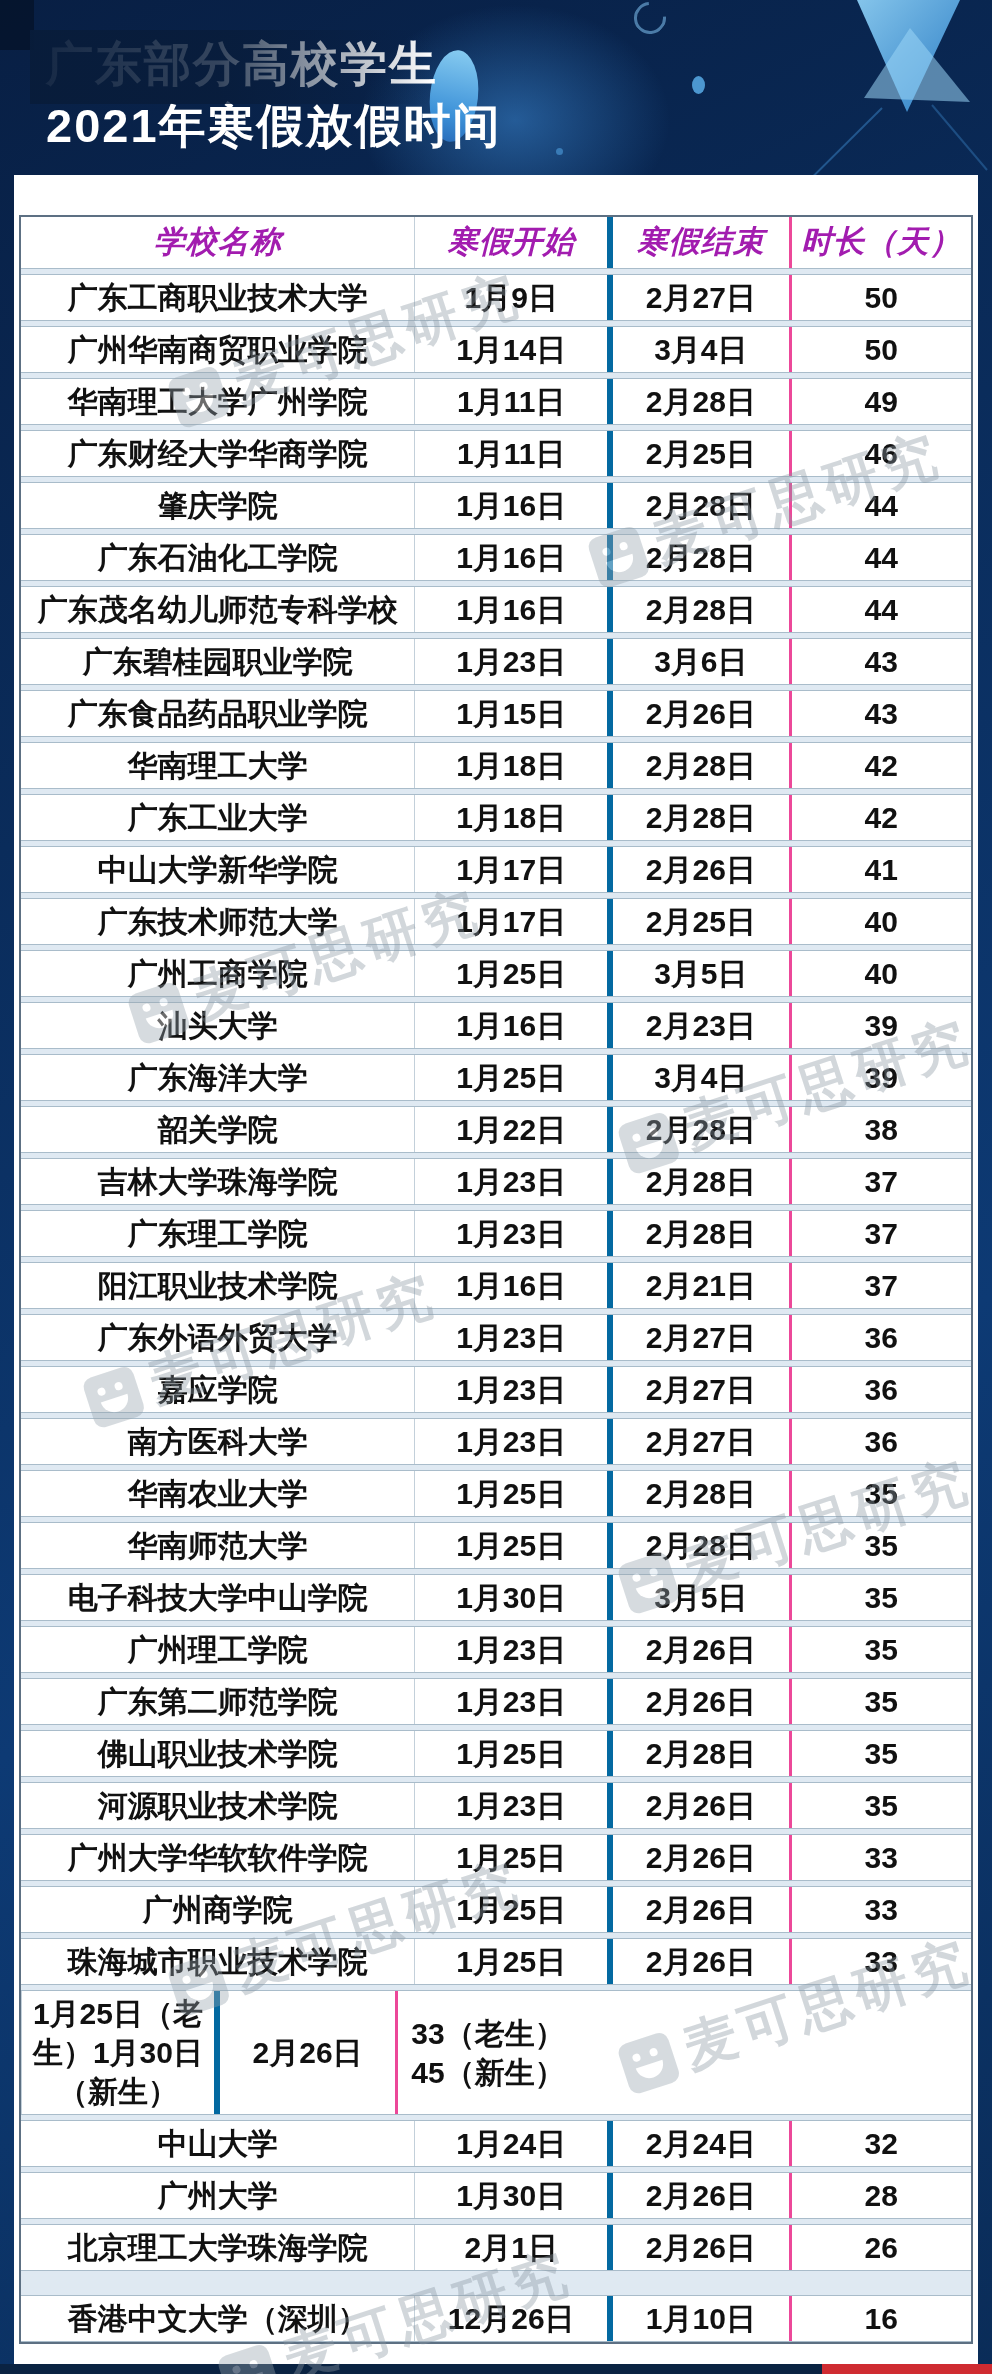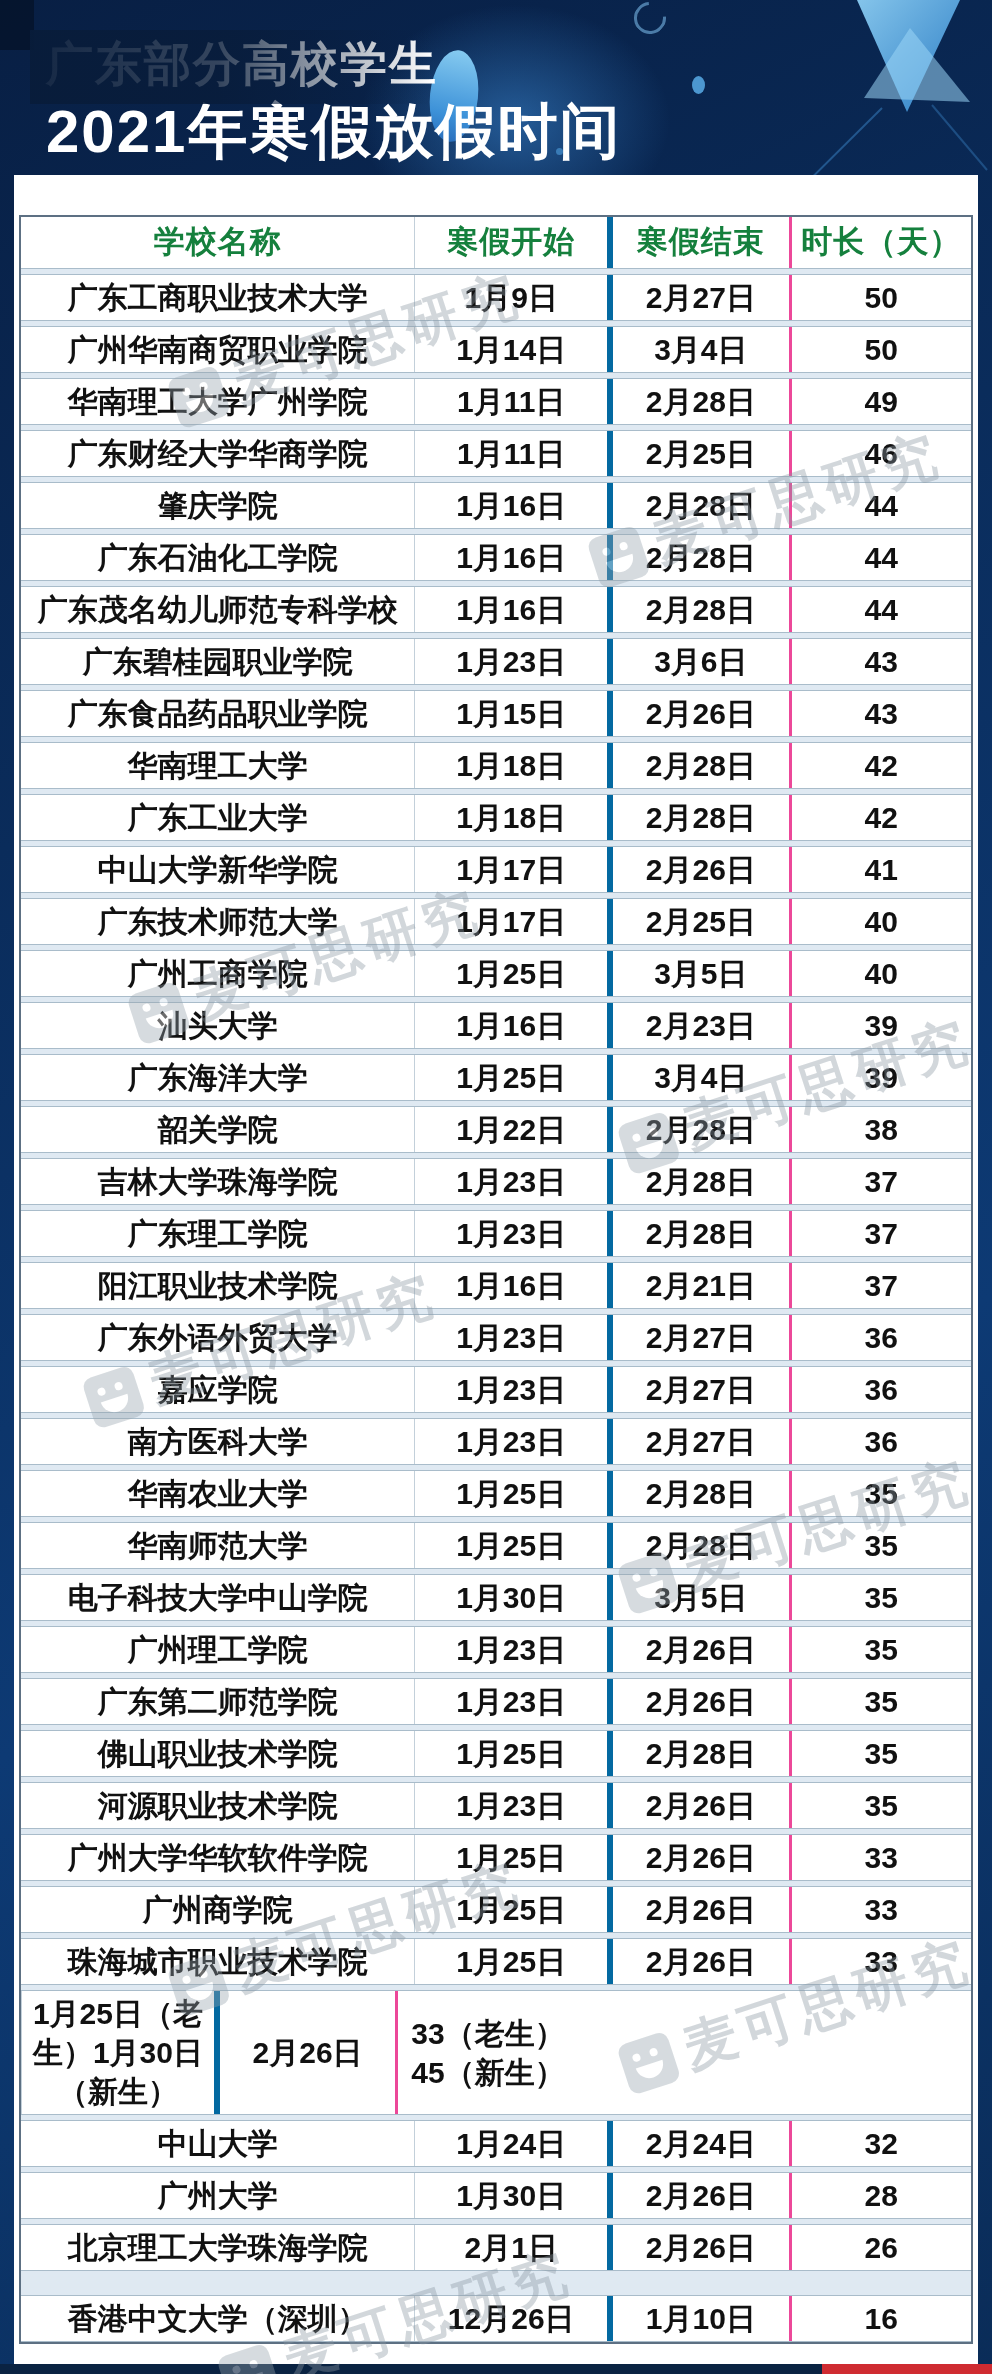--- a/index.html
+++ b/index.html
@@ -17,38 +17,38 @@
   .blob{position:absolute;left:430px;top:50px;width:48px;height:92px;border-radius:50%;
     background:linear-gradient(185deg,#8ed4f8 0%,#3e95dd 70%,#2a6fbe 100%);opacity:.95;transform:rotate(6deg);}
   .ring{position:absolute;left:634px;top:2px;width:26px;height:26px;border-radius:50%;
     border:3px solid rgba(130,196,242,.55);border-top-color:transparent;transform:rotate(40deg);}
   .dot1{position:absolute;left:692px;top:76px;width:13px;height:18px;border-radius:50%;background:#58abe6;opacity:.85;}
   .dot2{position:absolute;left:556px;top:148px;width:7px;height:7px;border-radius:50%;background:#4f9fdd;opacity:.6;}
   .crystal{position:absolute;right:0;top:0;}
   
   .title{position:absolute;left:46px;top:40px;z-index:2;color:#ffffff;font-weight:800;letter-spacing:2px;}
   .title .t1{font-size:47px;line-height:1.0;}
-  .title .t2{font-size:60px;line-height:1.0;margin-top:15px;}
+  .title .t2{font-size:47px;line-height:1.0;margin-top:15px;}
   .t1mask{position:absolute;left:30px;top:30px;width:420px;height:74px;z-index:3;
     background:linear-gradient(90deg,rgba(8,28,58,.95) 0%,rgba(8,28,58,.82) 45%,rgba(8,28,58,0) 96%);}
   
   .panel{position:absolute;left:14px;top:175px;width:964px;height:2190px;background:#ffffff;z-index:1;}
   
   .table{width:950px;margin:40px auto 0 auto;border:2px solid #5d7083;background:#dfe9f2;}
   .row{display:flex;align-items:stretch;background:#ffffff;box-sizing:border-box;min-height:44px;
     margin-bottom:5px;border-top:1px solid #a9bcca;border-bottom:1px solid #a9bcca;}
   .table .row:last-child{margin-bottom:0;margin-top:24px;}
   .hrow{min-height:52px;border-top:none;}
   .cell{display:flex;align-items:center;justify-content:center;text-align:center;
     box-sizing:border-box;padding:3px 4px;font-weight:700;font-size:30px;line-height:1.3;color:#111111;}
   .c0{width:41.4%;}
   .c1{width:20.3%;border-left:1px solid #c3d0da;}
   .c2{width:19.1%;border-left:6px solid #0369a1;}
   .c3{width:19.2%;border-left:3px solid #ec4899;}
-  .hrow .cell{font-size:31px;color:#15803d;letter-spacing:1px;}
+  .hrow .cell{font-size:31px;color:#a21caf;letter-spacing:1px;font-style:italic;}
   
   .note{margin:22px 30px 0 85px;font-size:28px;line-height:1.7;color:#24466b;font-weight:500;letter-spacing:1px;}
   
   .bar-navy{position:absolute;left:0;bottom:0;width:992px;height:10px;background:#0a2342;z-index:4;}
   .bar-red{position:absolute;right:0;bottom:0;width:170px;height:10px;background:#cf2b31;z-index:5;}
   
   .wm{position:absolute;display:flex;align-items:center;gap:12px;transform:rotate(-18deg);
     opacity:.38;z-index:6;pointer-events:none;}
   .wm .logo{width:52px;height:52px;border-radius:10px;background:#96a3ad;position:relative;flex:none;}
   .wm .logo::before{content:"";position:absolute;left:12px;top:13px;width:8px;height:8px;border-radius:50%;

